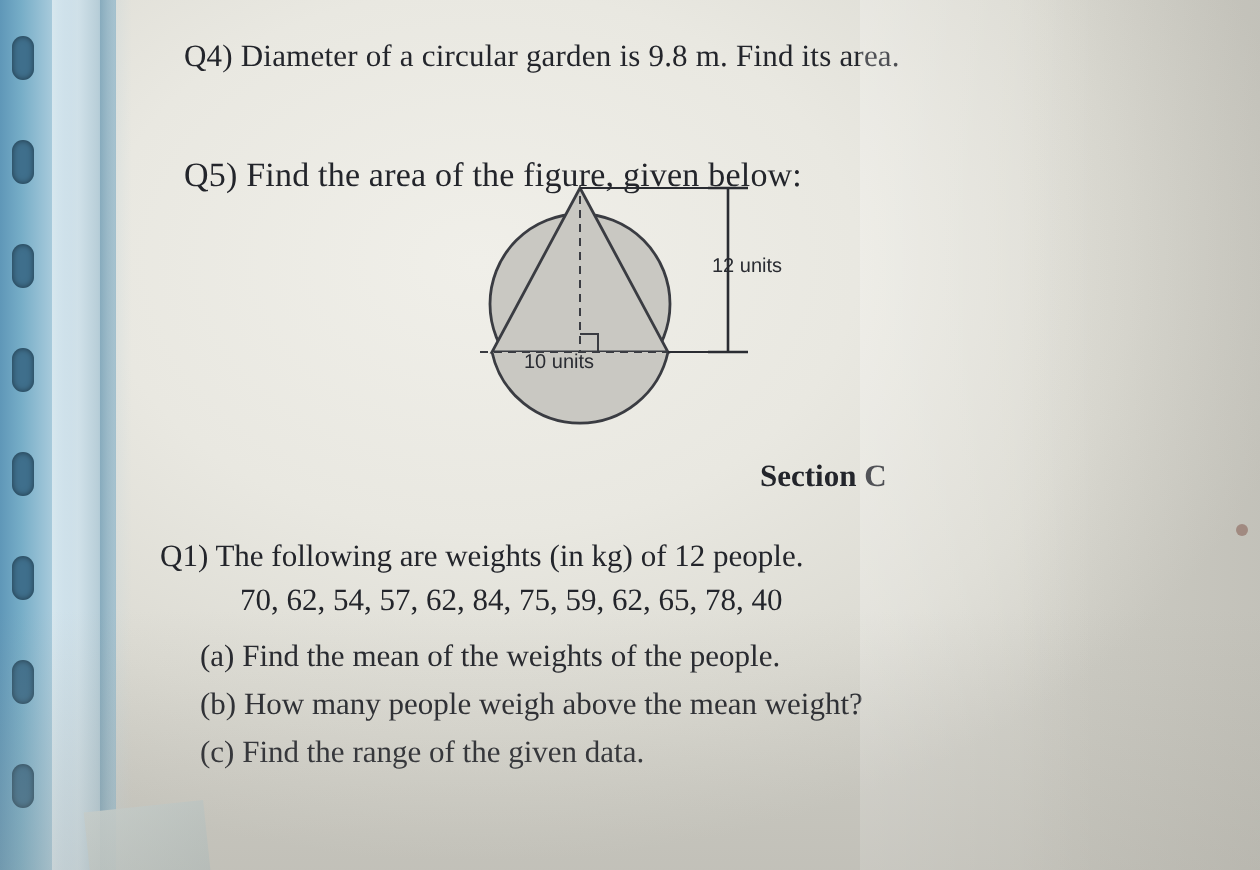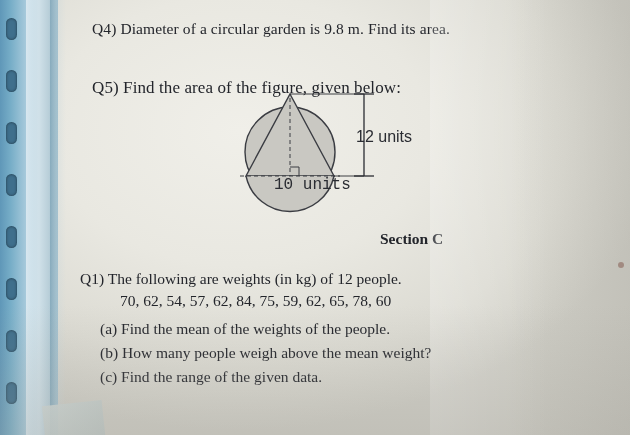--- a/index.html
+++ b/index.html
@@ -113,27 +113,27 @@
     position: absolute;
     left: 228px;
     top: 84px;
     width: 180px;
     height: 135px;
   }
   #figure svg { display: block; }
   .fig-label {
     position: absolute;
     font-family: "Liberation Sans", sans-serif;
-    font-size: 16px;
+    font-size: 10px;
     color: #2a2c32;
     white-space: nowrap;
     text-align: right;
   }
   #lbl-12 { left: 128px; top: 44px; }
-  #lbl-10 { left: 46px; top: 92px; font-family: Liberation Mono, monospace; }
+  #lbl-10 { left: 34px; top: 92px; }
 
   
   #gloss {
     position: absolute;
     left: 430px; top: 0;
     width: 200px; height: 435px;
     background: linear-gradient(to right, rgba(255,255,255,0.22) 0%, rgba(255,255,255,0.0) 60%);
     pointer-events: none;
   }
   #dot {
@@ -192,21 +192,21 @@
         <line x1="62" y1="10" x2="136" y2="10" stroke="#2a2c32" stroke-width="0.9"></line>
         <line x1="106" y1="92" x2="136" y2="92" stroke="#2a2c32" stroke-width="0.9"></line>
       </svg>
       <div class="fig-label" id="lbl-12">12 units</div>
       <div class="fig-label" id="lbl-10">10 units</div>
     </div>
 
     <div class="line" id="sectionc">Section C</div>
 
     <div class="line" id="qc1">Q1) The following are weights (in kg) of 12 people.</div>
-    <div class="line" id="weights">70, 62, 54, 57, 62, 84, 75, 59, 62, 65, 78, 60</div>
+    <div class="line" id="weights">70, 62, 54, 57, 62, 84, 75, 59, 62, 65, 78, 40</div>
     <div class="line" id="pa">(a) Find the mean of the weights of the people.</div>
     <div class="line" id="pb">(b) How many people weigh above the mean weight?</div>
     <div class="line" id="pc">(c) Find the range of the given data.</div>
 
   </div>
 
   <div id="gloss"></div>
   <div id="shade-right"></div>
   <div id="shade-bottom"></div>
   <div id="dot"></div>

